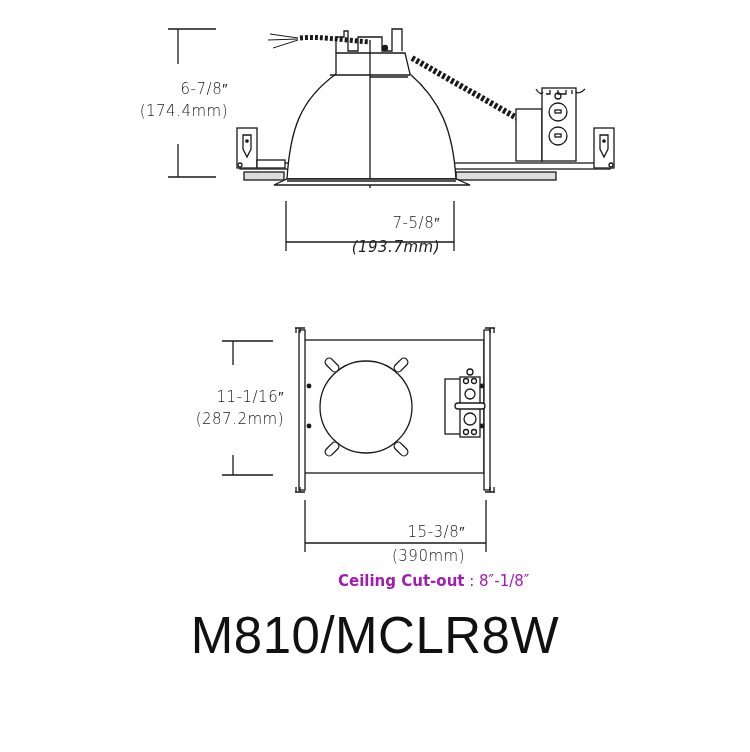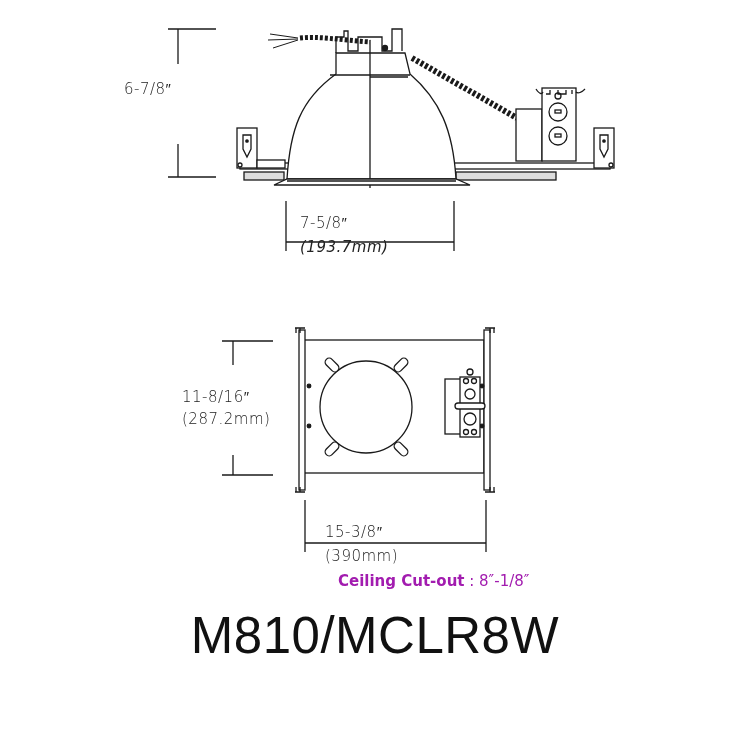--- a/index.html
+++ b/index.html
@@ -1,18 +1,18 @@
 <!DOCTYPE html>
 <html><head>
   <meta charset="utf-8">
   <style>
     html, body { margin: 0; padding: 0; background: #ffffff; }
     body { width: 750px; height: 752px; position: relative; overflow: hidden; font-family: "DejaVu Sans", sans-serif; color: #111; }
     svg { position: absolute; left: 0; top: 0; }
-    .dim-label { position: absolute; text-align: left; font-family: "DejaVu Sans", sans-serif; font-size: 15px; letter-spacing: 0.5px; line-height: 22px; color: #222; font-weight: 300; }
+    .dim-label { position: absolute; text-align: right; font-family: "DejaVu Sans", sans-serif; font-size: 15px; letter-spacing: 0.5px; line-height: 22px; color: #222; font-weight: 300; }
     .cutout { position: absolute; left: 338px; top: 572px; font-size: 15px; font-family: "DejaVu Sans", sans-serif; color: #a21caf; }
     .cutout .k { font-weight: bold; }
     .model { position: absolute; left: 0; width: 750px; top: 606px; text-align: center; font-family: "Liberation Sans", sans-serif; font-size: 51px; color: #111; letter-spacing: 0.5px; }
   </style>
 </head>
 <body>
 
 <svg width="750" height="752" viewBox="0 0 750 752">
   <g fill="none" stroke="#1a1a1a" stroke-width="1.3">
 
@@ -114,29 +114,30 @@
 
   <g stroke="#1a1a1a" stroke-width="1.3">
     <line x1="305" y1="500" x2="305" y2="552"></line>
     <line x1="486" y1="500" x2="486" y2="552"></line>
     <line x1="305" y1="543" x2="486" y2="543"></line>
   </g>
 </svg>
 
 <div class="dim-label" style="left:124px; top:78px; width:104px;">
   <div>6-7/8″</div>
+  <div>(174.4mm)</div>
 </div>
 
 <div class="dim-label" style="left:300px; top:212px; width:140px;">
   <div>7-5/8″</div>
   <div style="margin-top:2px;font-style:italic;">(193.7mm)</div>
 </div>
 
 <div class="dim-label" style="left:182px; top:386px; width:102px;">
-  <div>11-8/16″</div>
+  <div>11-1/16″</div>
   <div>(287.2mm)</div>
 </div>
 
 <div class="dim-label" style="left:325px; top:521px; width:140px;">
   <div>15-3/8″</div>
   <div style="margin-top:2px;">(390mm)</div>
 </div>
 
 <div class="cutout">
   <span class="k">Ceiling Cut-out</span><span> : </span><span>8″-1/8″</span>

